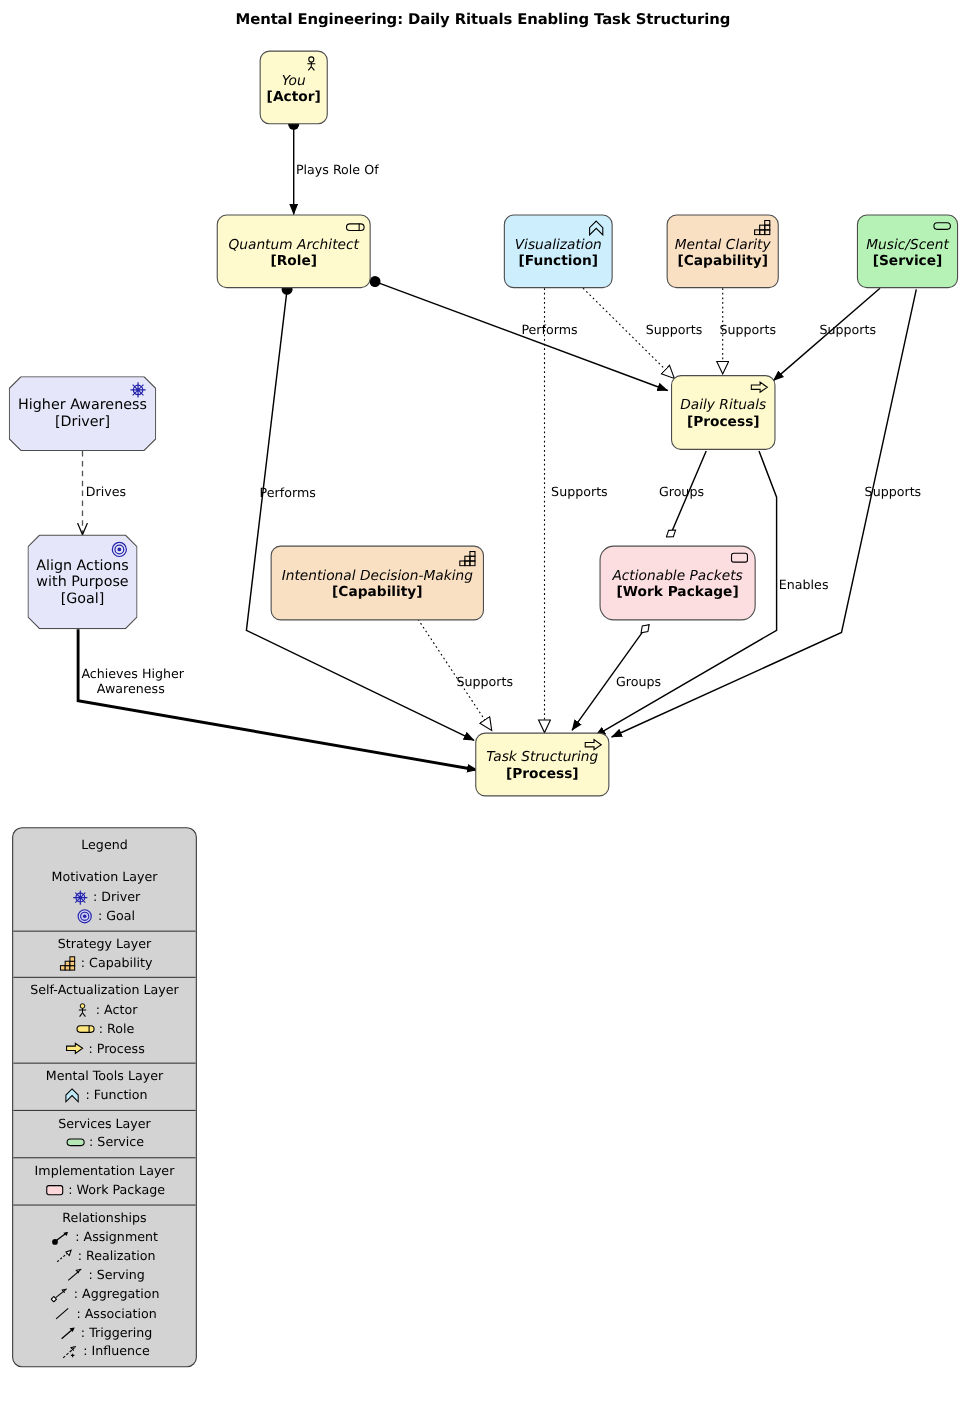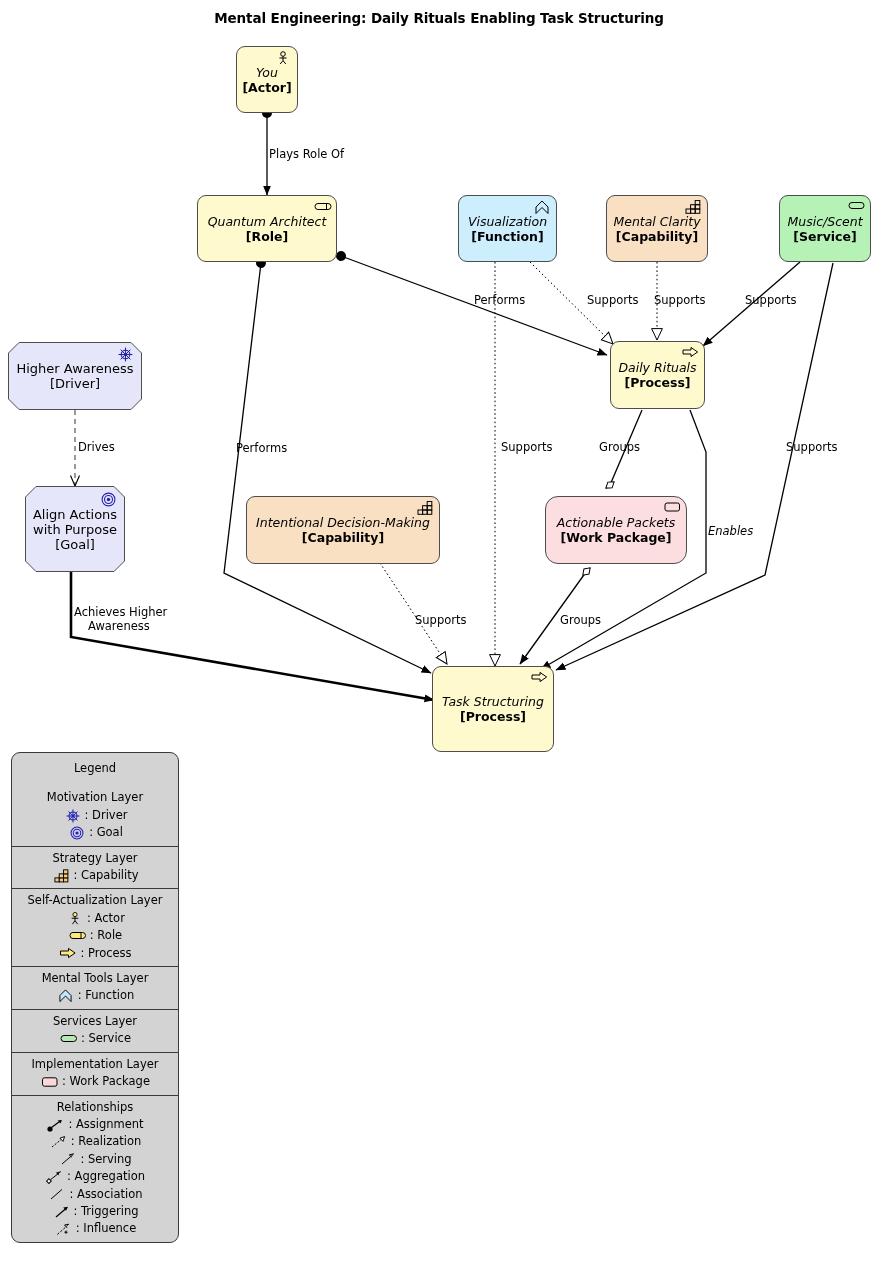--- a/index.html
+++ b/index.html
@@ -275,42 +275,42 @@
 <div class="node rnd f-pink" style="left:545px;top:496px;width:142px;height:68px;border-radius:13px;">
   <span class="nicon">
     <svg width="17" height="12" viewBox="0 0 17 12">
         <rect x="1" y="2" width="14.5" height="8" rx="2" fill="none" stroke="#000" stroke-width="1"></rect>
       </svg>
   </span>
   <span class="lbl">Actionable Packets</span>
   <span class="typ">[Work Package]</span>
 </div>
 
-<div class="node rnd f-yellow" style="left:432px;top:666px;width:122px;height:86px;">
+<div class="node rnd f-yellow" style="left:432px;top:666px;width:122px;height:58px;">
   <span class="nicon">
     <svg width="17" height="12" viewBox="0 0 17 12">
         <path d="M1,4 L9,4 L9,1.4 L15.6,6 L9,10.6 L9,8 L1,8 z" fill="none" stroke="#000" stroke-width="1"></path>
       </svg>
   </span>
   <span class="lbl">Task Structuring</span>
   <span class="typ">[Process]</span>
 </div>
 
 <div class="elabel" style="left:269px;top:148px;">Plays Role Of</div>
 <div class="elabel" style="left:474px;top:294px;">Performs</div>
 <div class="elabel" style="left:236px;top:442px;">Performs</div>
 <div class="elabel" style="left:587px;top:294px;">Supports</div>
 <div class="elabel" style="left:654px;top:294px;">Supports</div>
 <div class="elabel" style="left:745px;top:294px;">Supports</div>
 <div class="elabel" style="left:501px;top:441px;">Supports</div>
 <div class="elabel" style="left:415px;top:614px;">Supports</div>
 <div class="elabel" style="left:786px;top:441px;">Supports</div>
 <div class="elabel" style="left:599px;top:441px;">Groups</div>
 <div class="elabel" style="left:560px;top:614px;">Groups</div>
-<div class="elabel" style="left:708px;top:525px;font-style:italic;">Enables</div>
+<div class="elabel" style="left:708px;top:525px;">Enables</div>
 <div class="elabel" style="left:78px;top:441px;">Drives</div>
 <div class="elabel two" style="left:74px;top:606px;width:120px;">
   <span>Achieves Higher</span><br>
   <span style="display:inline-block;margin-left:14px;">Awareness</span>
 </div>
 
 <div id="legend">
   <div class="sec ttl">
     <span class="hd">Legend</span>
   </div>

